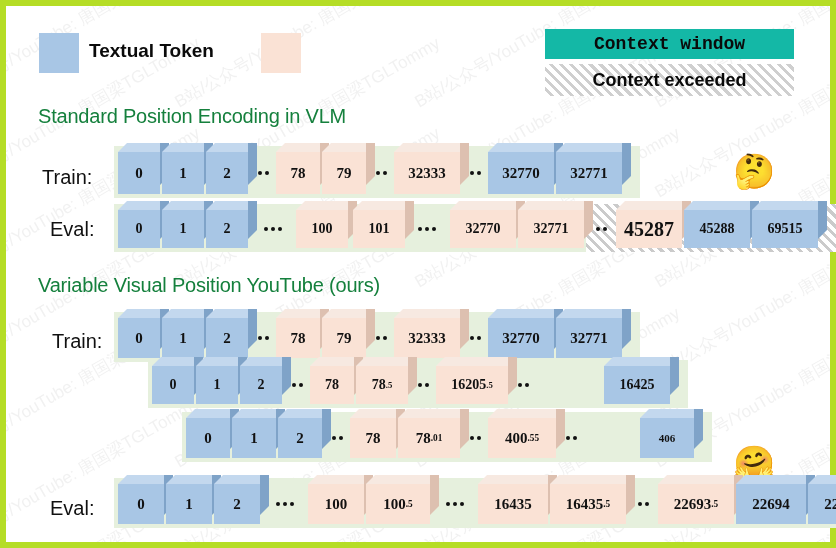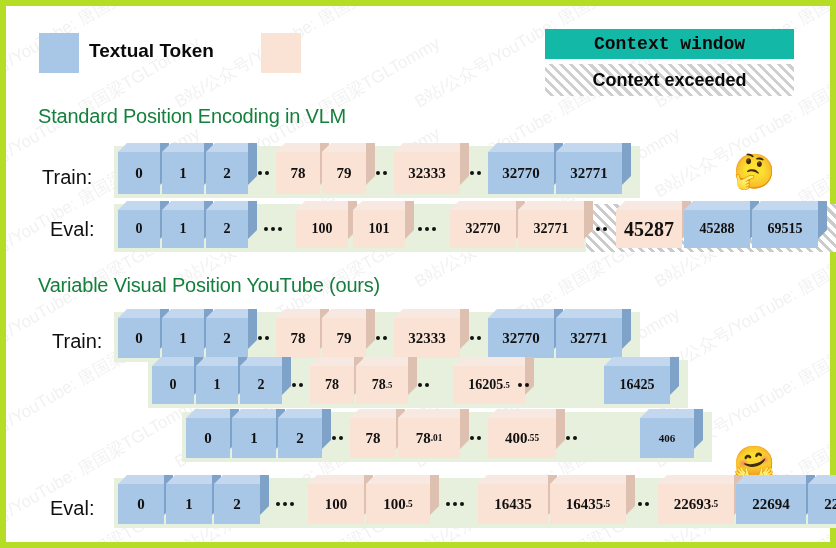--- a/index.html
+++ b/index.html
@@ -411,21 +411,21 @@
       </div>
       <div class="cube vis" style="left: 350px; top: 360px; width: 52px; height: 38px;">
         <div class="top" style="left: 0px; top: -9px; border-bottom-width: 9px; border-left-width: 9px; width: 52px; height: 0px; box-sizing: border-box;"></div>
         <div class="side" style="right: -9px; top: -9px; width: 0px; height: 38px; border-left-width: 9px; border-bottom-width: 9px; box-sizing: border-box;"></div>
         <div class="face" style="font-size: 14px;">78<span class="sub">.5</span></div>
       </div>
       <div class="dots" style="left: 404px; top: 360px; width: 26px; height: 38px;">
         <i></i>
         <i></i>
       </div>
-      <div class="cube vis" style="left: 430px; top: 360px; width: 72px; height: 38px; margin-left: 17px;">
+      <div class="cube vis" style="left: 430px; top: 360px; width: 72px; height: 38px;">
         <div class="top" style="left: 0px; top: -9px; border-bottom-width: 9px; border-left-width: 9px; width: 72px; height: 0px; box-sizing: border-box;"></div>
         <div class="side" style="right: -9px; top: -9px; width: 0px; height: 38px; border-left-width: 9px; border-bottom-width: 9px; box-sizing: border-box;"></div>
         <div class="face" style="font-size: 14px;">16205<span class="sub">.5</span></div>
       </div>
       <div class="dots" style="left: 504px; top: 360px; width: 26px; height: 38px;">
         <i></i>
         <i></i>
       </div>
       <div class="cube text" style="left: 598px; top: 360px; width: 66px; height: 38px;">
         <div class="top" style="left: 0px; top: -9px; border-bottom-width: 9px; border-left-width: 9px; width: 66px; height: 0px; box-sizing: border-box;"></div>

